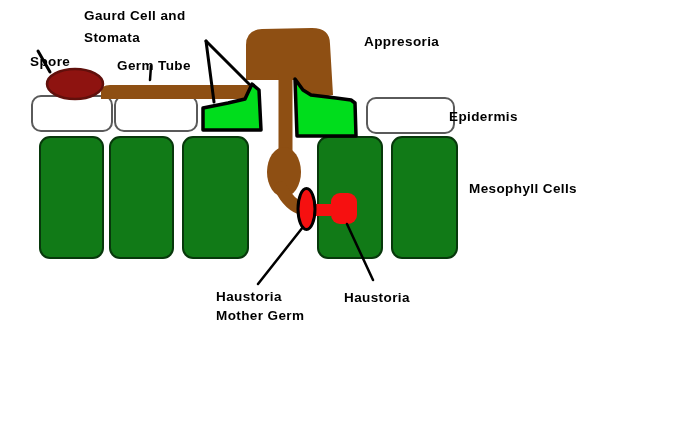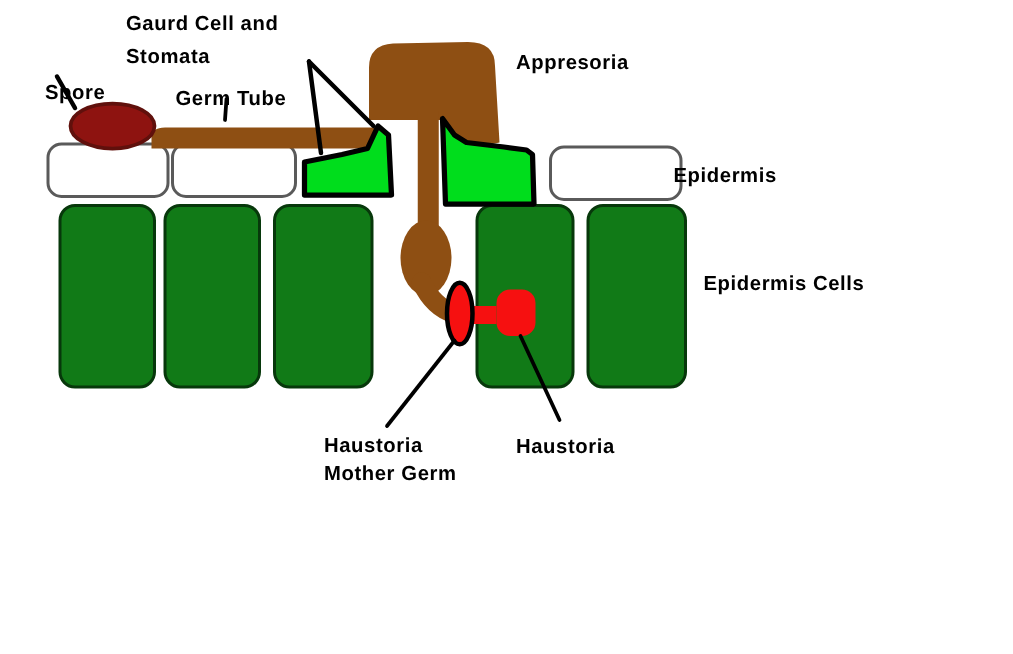--- a/index.html
+++ b/index.html
@@ -64,25 +64,25 @@
 
   <div class="lbl" style="left:30px;top:31px;margin-top:20px;">Spore</div>
 
   <div class="lbl" style="left:117px;top:55px;">Germ Tube</div>
 
   <div class="lbl" style="left:84px;top:5px;">
     <div>Gaurd Cell and</div>
     <div>Stomata</div>
   </div>
 
-  <div class="lbl" style="left:344px;top:31px;">Appresoria</div>
+  <div class="lbl" style="left:364px;top:31px;">Appresoria</div>
 
   <div class="lbl" style="left:449px;top:106px;">Epidermis</div>
 
-  <div class="lbl" style="left:469px;top:178px;">Epidermis Cells</div>
+  <div class="lbl" style="left:469px;top:178px;">Mesophyll Cells</div>
 
   <div class="lbl tight" style="left:216px;top:287px;">
     <div>Haustoria</div>
     <div>Mother Germ</div>
   </div>
 
   <div class="lbl" style="left:344px;top:287px;">Haustoria</div>
 
 </div>
 

